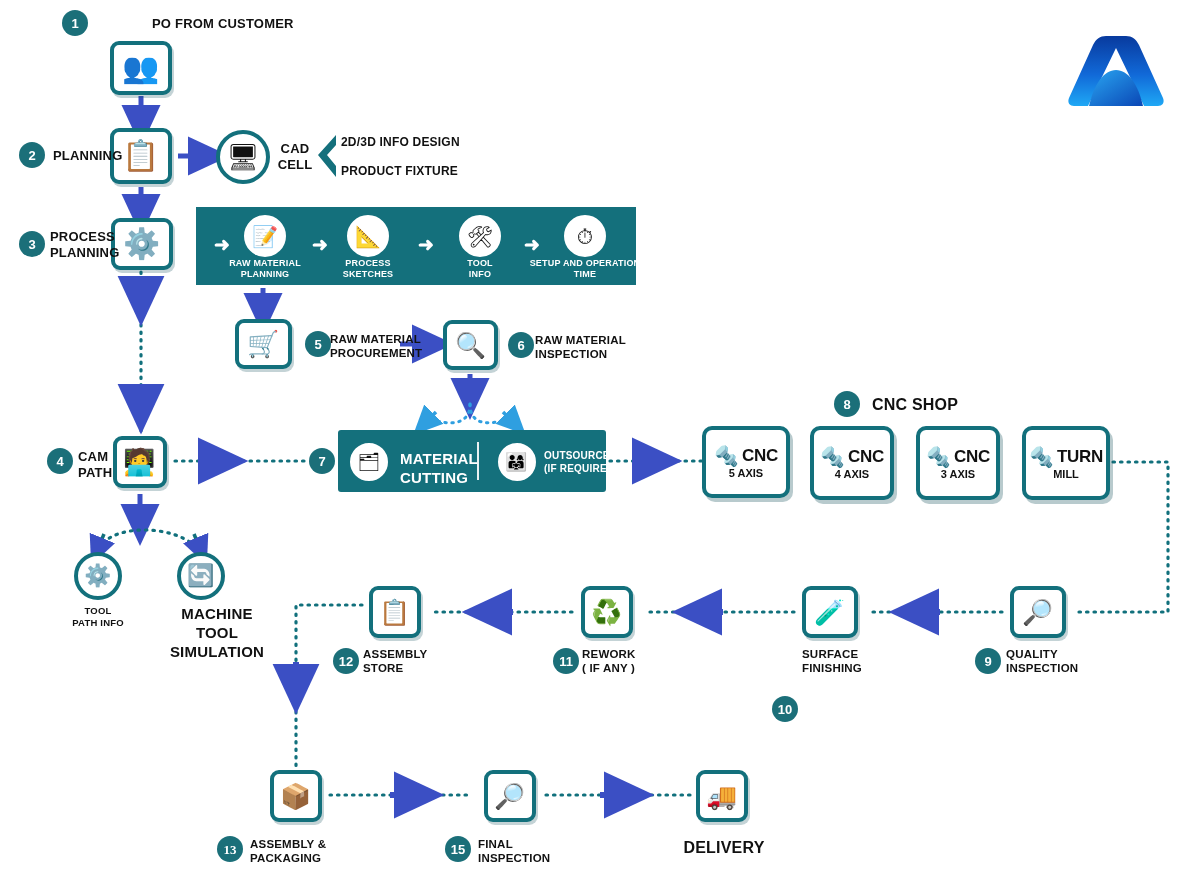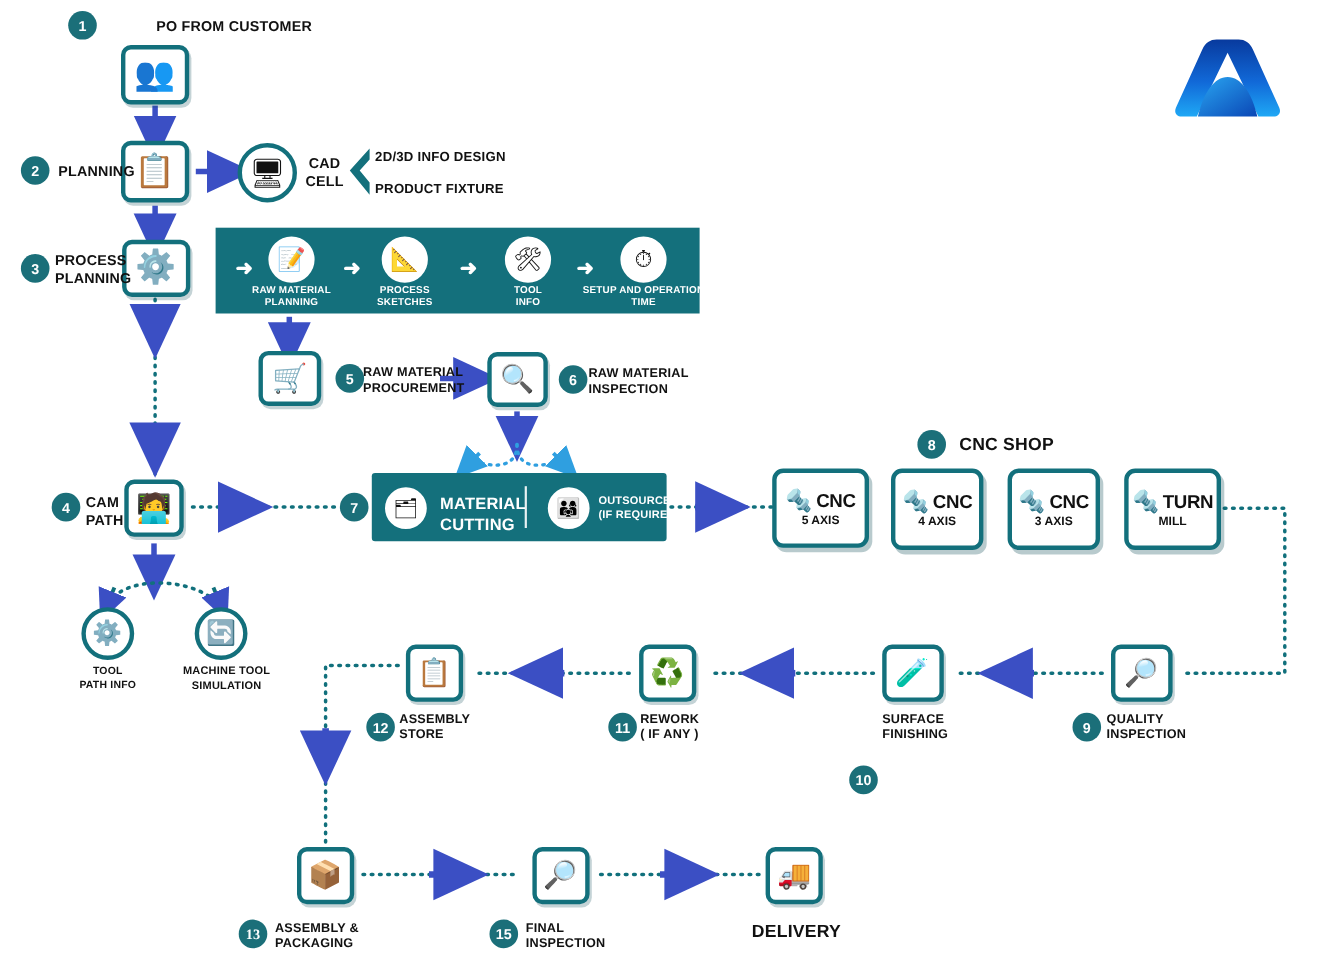--- a/index.html
+++ b/index.html
@@ -178,21 +178,21 @@
     <line x1="546" y1="795" x2="690" y2="795" stroke="#11707c" stroke-width="3.2" stroke-dasharray="1.5 6" stroke-linecap="round"></line>
     <line x1="600" y1="795" x2="628" y2="795" stroke="#3b4fc4" stroke-width="6" marker-end="url(#ahBlue)"></line>
   </svg>
 
   <svg id="logo" style="left:1066px;top:32px" width="100" height="78" viewBox="0 0 100 78">
     <path d="M40,4 L60,4 C66,4 70,7 73,13 L97,66 C99,71 96,74 92,74 L78,74 L50,16 L22,74 L8,74 C4,74 1,71 3,66 L27,13 C30,7 34,4 40,4 Z" fill="url(#logoGrad)"></path>
     <path d="M50,38 C62,38 72,52 77,74 L23,74 C28,52 38,38 50,38 Z" fill="url(#logoGrad2)"></path>
   </svg>
 
   <div class="badge" style="left:62px;top:10px;">1</div>
-  <div class="lbl l mid" style="left:94px;top:16px;padding-left:48px;">PO FROM CUSTOMER</div>
+  <div class="lbl l mid" style="left:104px;top:16px;padding-left:48px;">PO FROM CUSTOMER</div>
   <div class="tile" style="left:110px;top:41px;width:62px;height:54px;">
     <span class="glyph">👥</span>
   </div>
 
   <div class="badge" style="left:19px;top:142px;">2</div>
   <div class="lbl l mid" style="left:53px;top:148px;">PLANNING</div>
   <div class="tile" style="left:110px;top:128px;width:62px;height:56px;">
     <span class="glyph">📋</span>
   </div>
 
@@ -267,21 +267,21 @@
 
   <div class="circ" style="left:74px;top:552px;width:48px;height:48px;">
     <span class="glyph" style="font-size:22px;">⚙️</span>
   </div>
   <div class="lbl c" style="left:58px;top:605px;width:80px;font-size:9.5px;">TOOL
 PATH INFO</div>
 
   <div class="circ" style="left:177px;top:552px;width:48px;height:48px;">
     <span class="glyph" style="font-size:22px;">🔄</span>
   </div>
-  <div class="lbl c" style="left:157px;top:605px;width:98px;font-size:10px;">MACHINE TOOL
+  <div class="lbl c" style="left:168px;top:605px;width:98px;font-size:15px;">MACHINE TOOL
 SIMULATION</div>
 
   <div class="badge" style="left:309px;top:448px;">7</div>
   <div class="band" style="left:338px;top:430px;width:268px;height:62px;border-radius:3px;">
     <div class="vsep" style="left:139px;top:12px;height:38px;"></div>
   </div>
   <div class="circ onband" style="left:350px;top:443px;width:38px;height:38px;">
     <span class="glyph" style="font-size:18px;">🗂</span>
   </div>
   <div class="lbl l" style="left:400px;top:450px;color:#ffffff;font-size:15px;">MATERIAL

